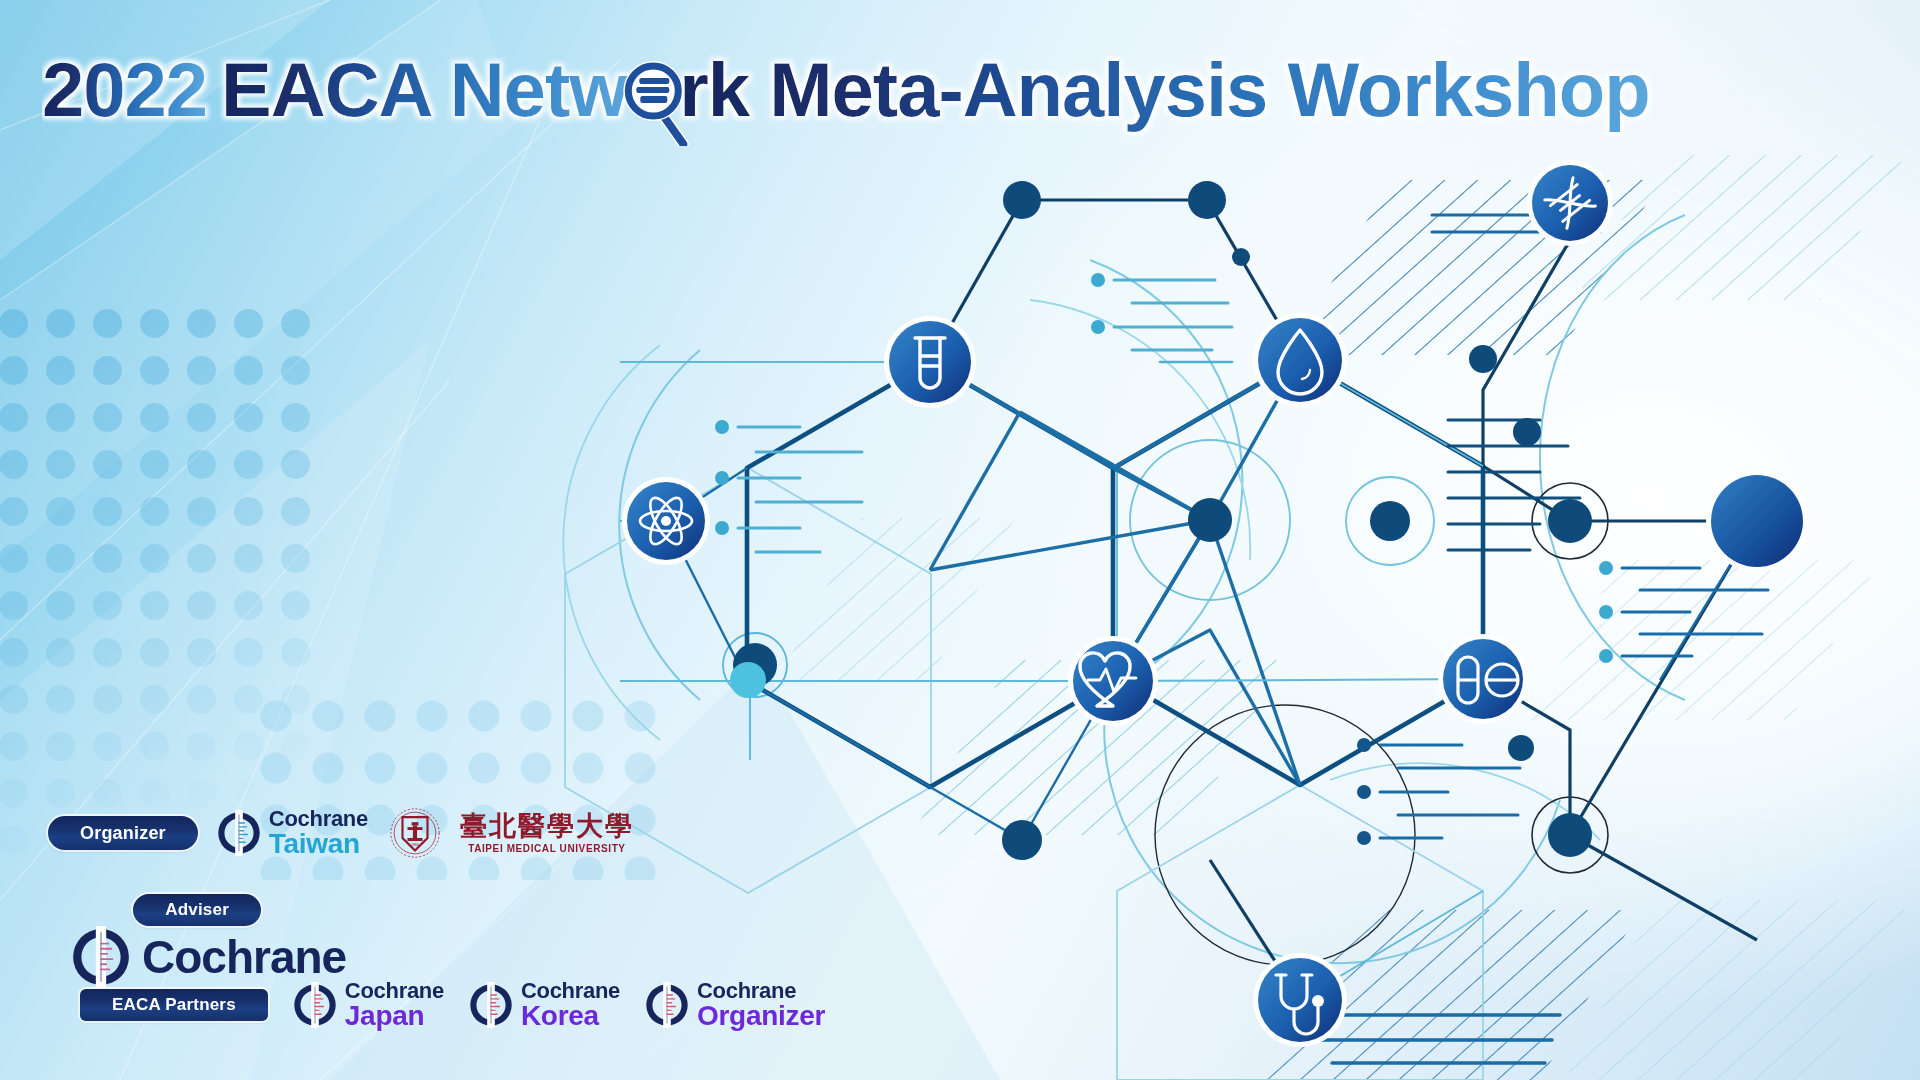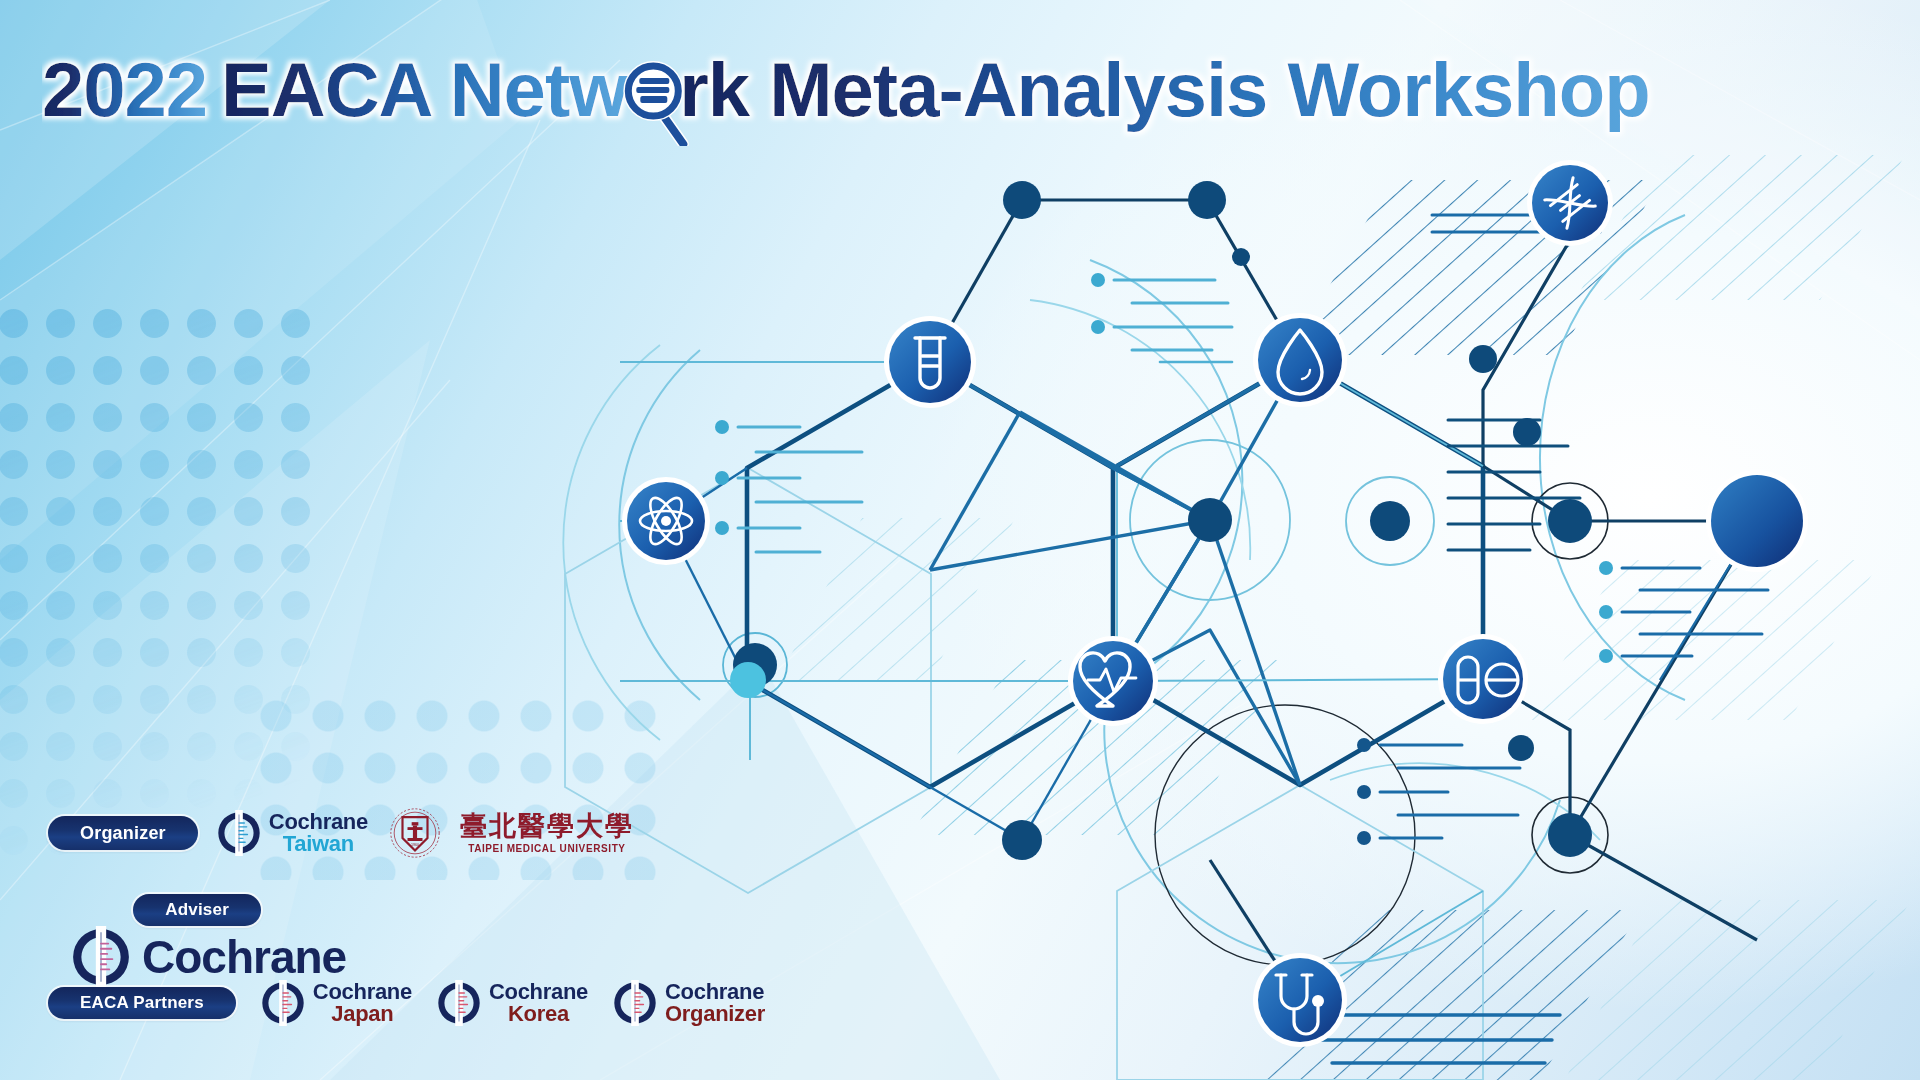--- a/index.html
+++ b/index.html
@@ -70,32 +70,32 @@
     display:flex;align-items:center;justify-content:center;
     height:34px;border-radius:17px;
     background:linear-gradient(180deg,#13265c 0%,#17336f 42%,#1b3f84 62%,#16306a 100%);
     box-shadow:0 0 0 2px rgba(255,255,255,.75), 0 1px 3px rgba(20,40,80,.3);
     padding:0 32px;
     color:#fff;font-weight:bold;font-size:18px;letter-spacing:.2px;
     font-family:"Liberation Sans", sans-serif;
     white-space:nowrap;
   }
   #row-adviser .pill{height:32px;border-radius:16px;font-size:17px;}
-  #row-partners .pill{height:32px;border-radius:16px;font-size:17px;}
+  #row-partners .pill{height:32px;border-radius:6px;font-size:17px;margin-left:32px;}
 
   .coch{display:flex;align-items:center;}
   .coch-mark{flex:0 0 auto;}
   .coch-txt{
     margin-left:7px;line-height:1.02;
     font-family:"Liberation Sans", sans-serif;font-weight:bold;
   }
   .coch-name{color:#16255c;font-size:22px;letter-spacing:-.3px;display:block;}
-  .coch-sub{font-size:22px;letter-spacing:-.3px;display:block;text-align:center;}
+  .coch-sub{font-size:28px;letter-spacing:-.3px;display:block;}
   .sub-teal{color:#22a6d4;}
-  .sub-red{color:#7f1d1d;}
+  .sub-red{color:#6d28d9;}
 
   .coch-big-txt{
     margin-left:10px;color:#16255c;font-weight:bold;font-size:46px;
     letter-spacing:-1px;line-height:1;font-family:"Liberation Sans", sans-serif;
   }
 
   .tmu{display:flex;align-items:center;margin-left:22px;}
   .tmu-txt{margin-left:20px;display:flex;flex-direction:column;align-items:center;}
   .tmu-cn{
     color:#8e1b2b;font-weight:bold;font-size:27px;letter-spacing:2px;

